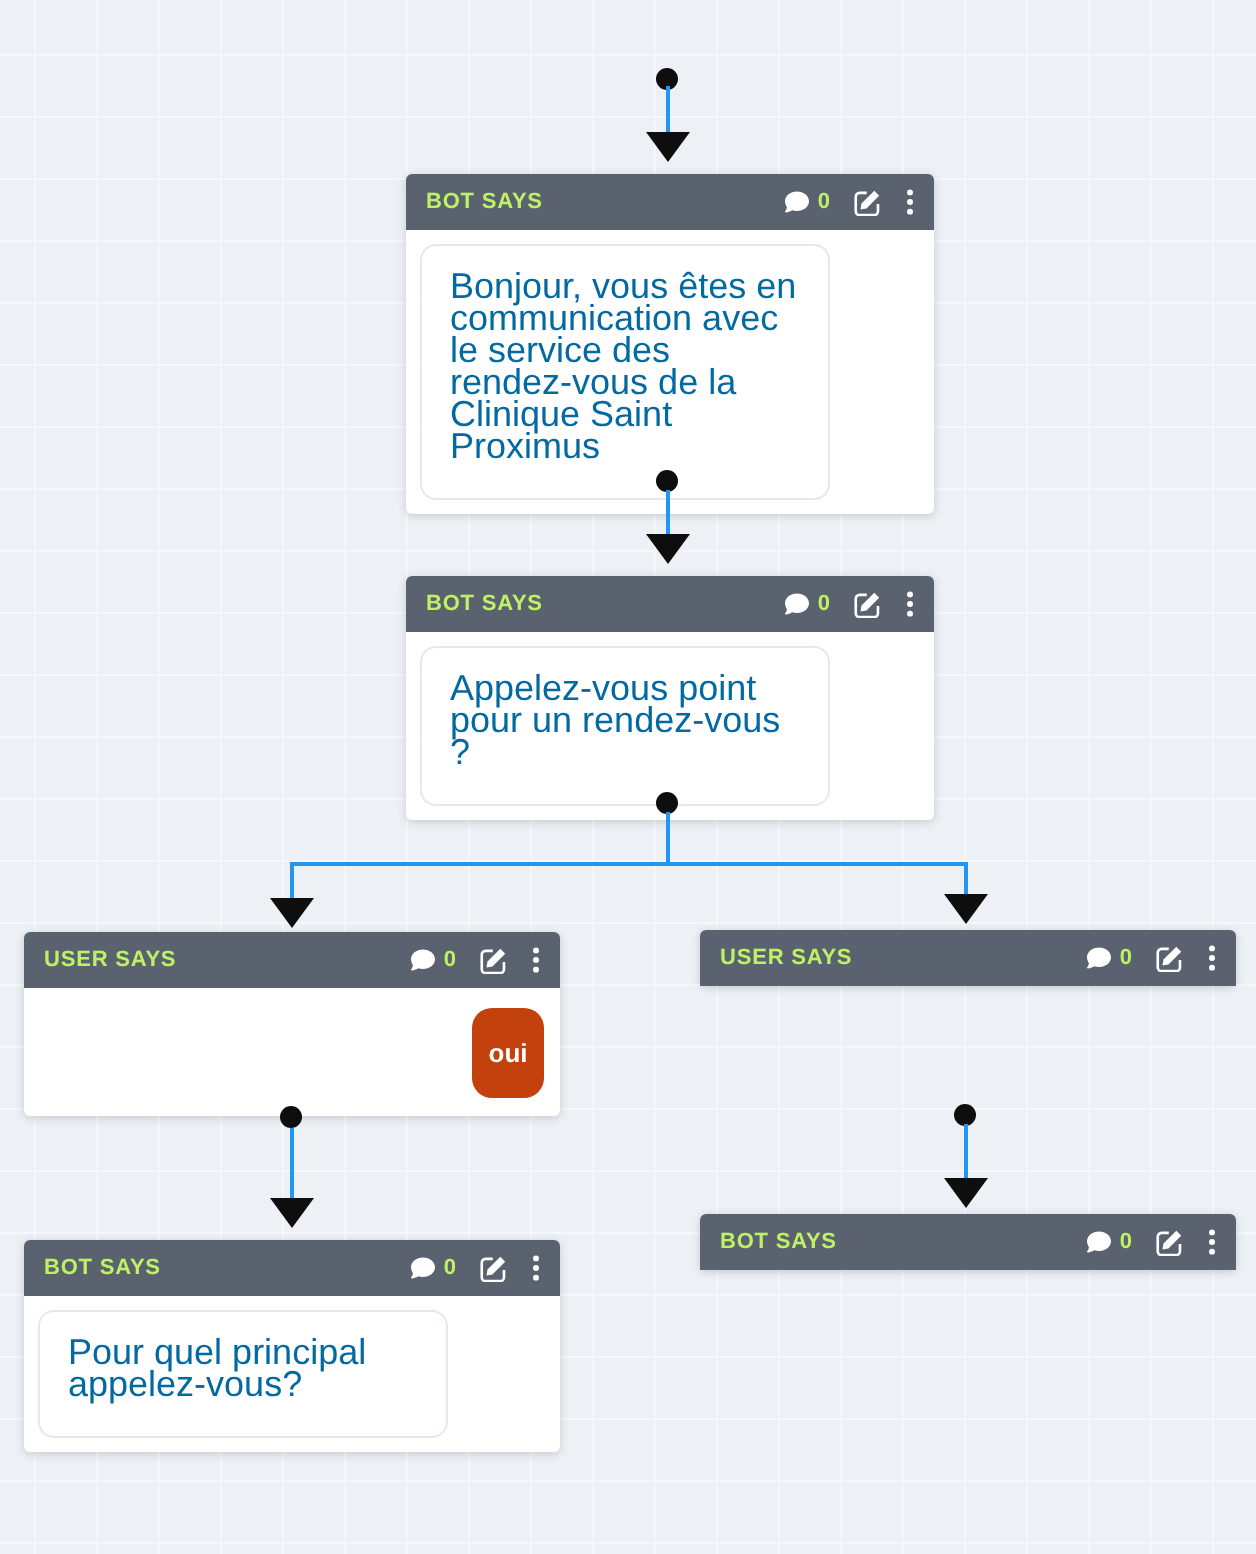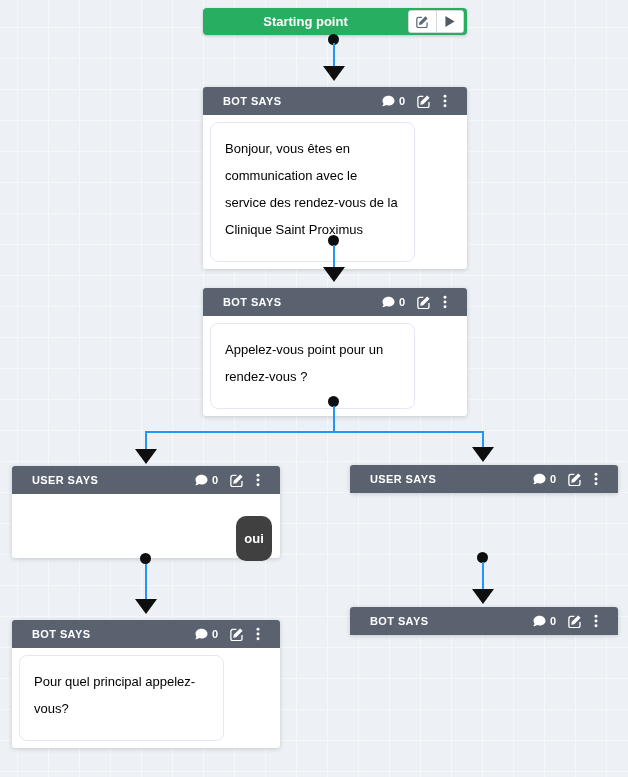--- a/index.html
+++ b/index.html
@@ -16,70 +16,50 @@
     background:#27ae60;border-radius:4px;display:flex;align-items:center;
     box-shadow:0 1px 3px rgba(30,60,40,.25);
   }
   .start-label{flex:1;text-align:center;color:#fff;font-weight:bold;font-size:13px;}
   .start-btns{display:flex;height:21px;margin-right:3px;background:#fff;border:1px solid #d3d8dd;border-radius:3px;overflow:hidden;}
   .start-btn{width:27px;border:none;background:#fff;display:flex;align-items:center;justify-content:center;cursor:pointer;padding:0;}
   .start-btn + .start-btn{border-left:1px solid #d3d8dd;}
   
   .node{position:absolute;background:#fff;border-radius:3px;box-shadow:0 1px 4px rgba(50,62,80,.22);}
   .node-header{
-    height:28px;background:#5a6270;color:#ffffff;display:flex;align-items:center;
-    padding:0 20px;border-radius:3px 3px 0 0;cursor:move;justify-content:flex-end;
+    height:28px;background:#5a6270;color:#bef264;display:flex;align-items:center;
+    padding:0 10px;border-radius:3px 3px 0 0;cursor:move;justify-content:flex-end;
   }
   .node-title{flex:1;font-size:11px;font-weight:bold;letter-spacing:.4px;}
   .hdr-icons{display:flex;align-items:center;gap:12px;}
   .cmt-wrap{display:flex;align-items:center;gap:4px;}
   .cmt-count{font-size:11px;font-weight:bold;}
   .icon{display:flex;align-items:center;justify-content:center;}
   .node-body{padding:7px;}
   .msg-card{
     box-sizing:border-box;width:205px;border:1px solid #e5e8f2;border-radius:8px;
-    padding:12px 14px 18px;font-size:13px;line-height:27px;color:#000000;background:#fff;
+    padding:12px 14px 18px;font-size:18px;line-height:16px;color:#0369a1;background:#fff;
   }
   .user-body{position:relative;height:64px;padding:0;}
   .chip{
-    position:absolute;right:8px;top:22px;min-width:36px;height:45px;box-sizing:border-box;
-    background:#404040;color:#fff;font-size:13px;font-weight:bold;border-radius:10px;
+    position:absolute;right:8px;top:10px;min-width:36px;height:45px;box-sizing:border-box;
+    background:#c2410c;color:#fff;font-size:13px;font-weight:bold;border-radius:10px;
     display:flex;align-items:center;justify-content:center;padding:0 4px;cursor:pointer;
   }
   
   .dot{position:absolute;width:11px;height:11px;background:#0e0e0e;border-radius:50%;cursor:crosshair;}
   .vline{position:absolute;width:2px;background:#2196f3;}
   .hline{position:absolute;height:2px;background:#2196f3;}
   .arrow{position:absolute;width:0;height:0;border-left:11px solid transparent;border-right:11px solid transparent;border-top:15px solid #0e0e0e;}
 </style>
 </head>
 <body>
 
 <div class="canvas">
 
-  <div class="start">
-    <span class="start-label">Starting point</span>
-    <span class="start-btns">
-      <button class="start-btn">
-        <span class="icon">
-          <svg width="13" height="13" viewBox="0 0 16 16">
-              <path d="M11.6 1.6l2.8 2.8-7.3 7.3-3.4.6.6-3.4z" fill="#5f6a72"></path>
-              <path d="M13.7 9.2v4.1a2.2 2.2 0 0 1-2.2 2.2H3.2A2.2 2.2 0 0 1 1 13.3V5a2.2 2.2 0 0 1 2.2-2.2h4.1" fill="none" stroke="#5f6a72" stroke-width="1.5"></path>
-            </svg>
-        </span>
-      </button>
-      <button class="start-btn">
-        <span class="icon">
-          <svg width="10" height="11" viewBox="0 0 10 12">
-              <path d="M0 0l10 6-10 6z" fill="#4f5a63"></path>
-            </svg>
-        </span>
-      </button>
-    </span>
-  </div>
 
   <div class="dot" style="left:328px;top:34px"></div>
   <div class="vline" style="left:333px;top:43px;height:24px"></div>
   <div class="arrow" style="left:323px;top:66px"></div>
 
   <div class="node" style="left:203px;top:87px;width:264px">
     <div class="node-header">
       <span class="node-title">BOT SAYS</span>
       <span class="hdr-icons">
         <span class="cmt-wrap">

